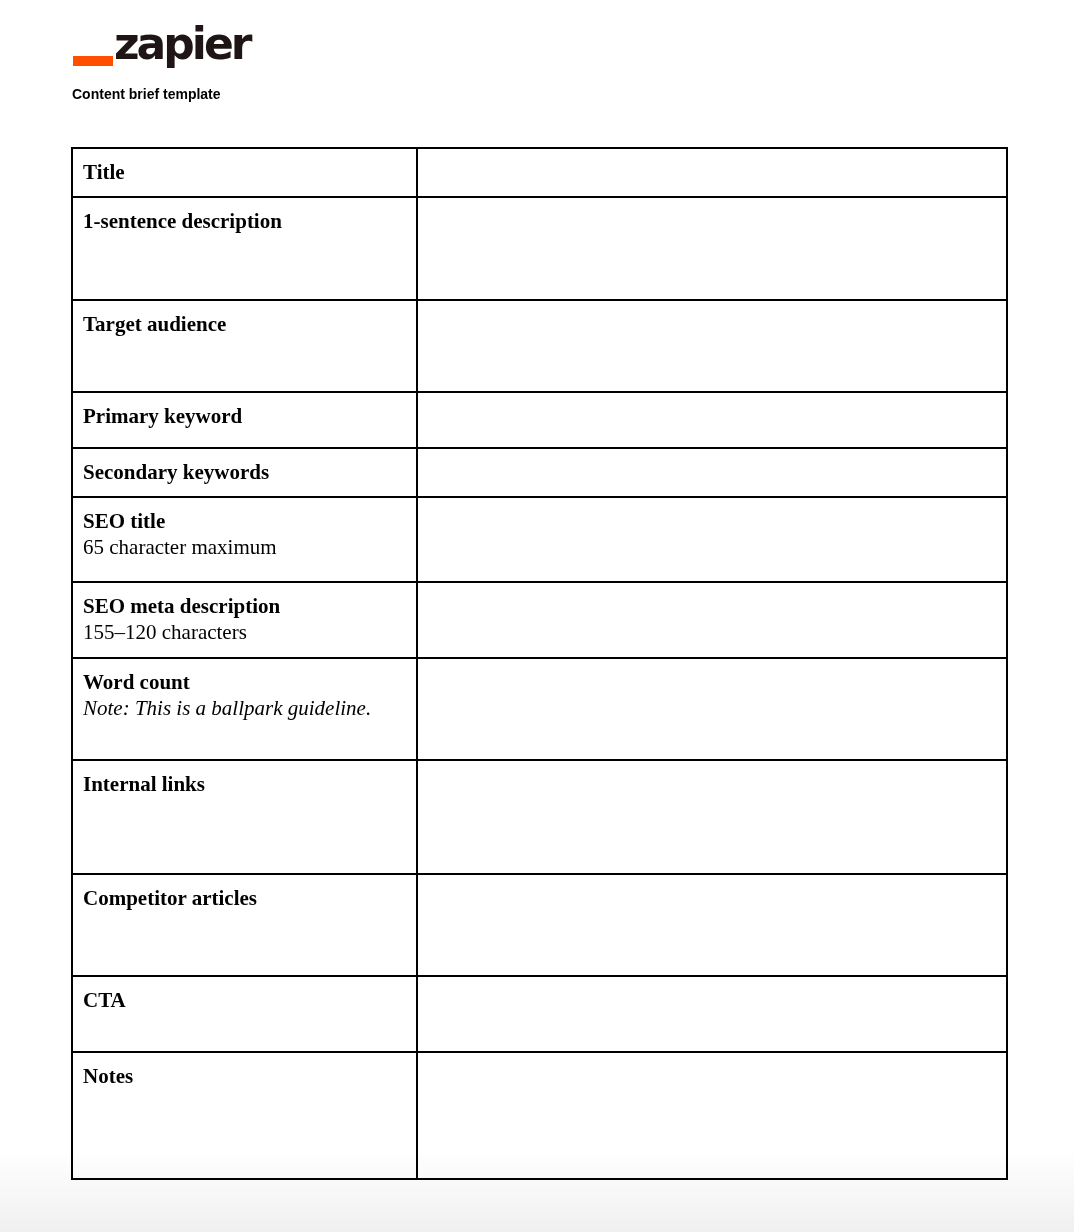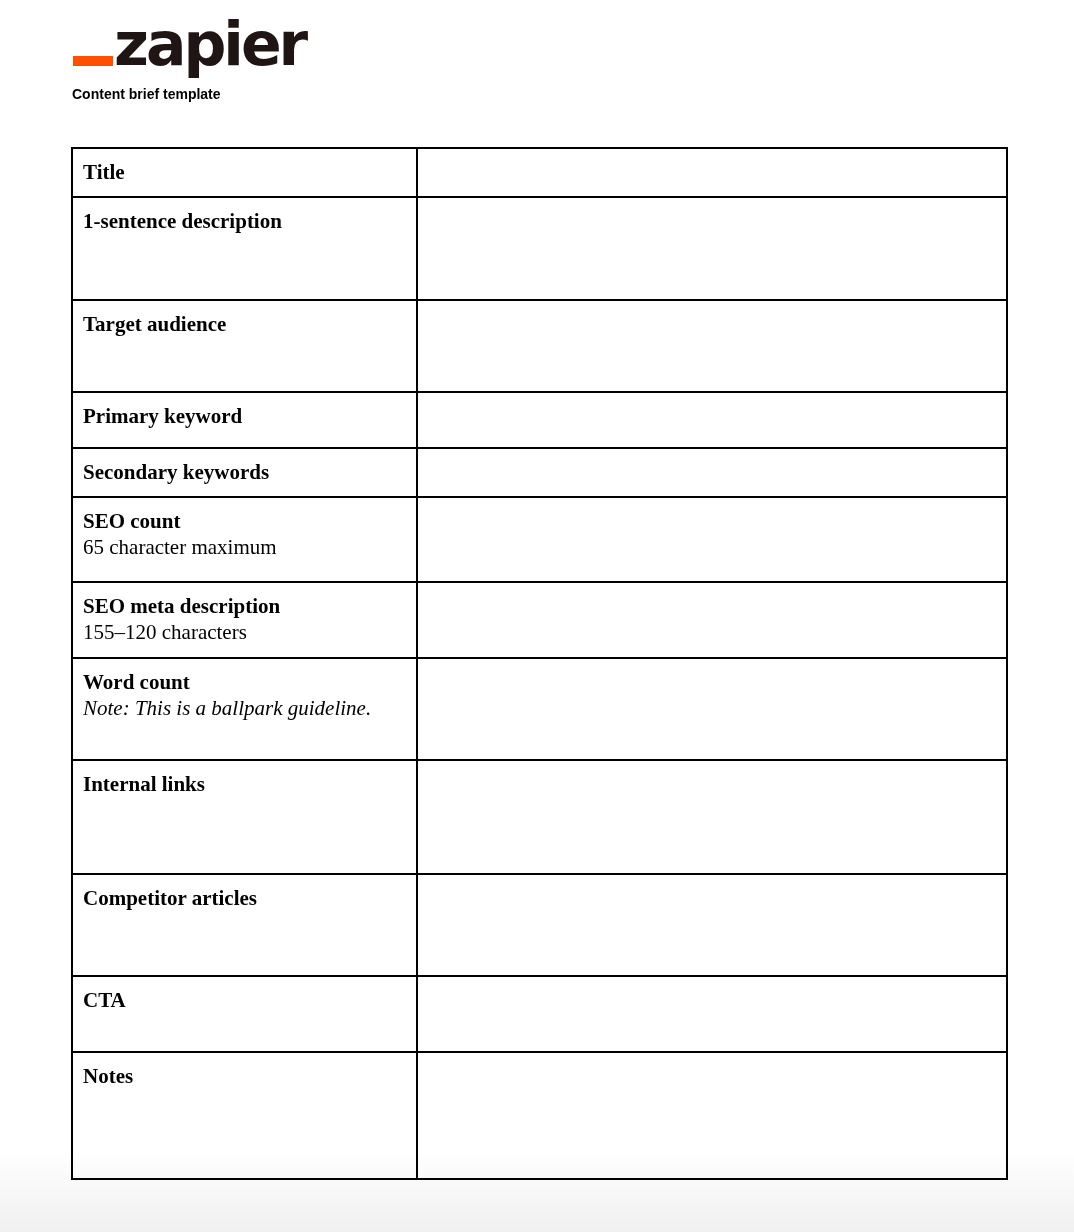--- a/index.html
+++ b/index.html
@@ -3,21 +3,21 @@
 <meta charset="utf-8">
 <style>
   html, body { margin:0; padding:0; }
   body {
     width:1074px; height:1232px; position:relative; overflow:hidden;
     background: linear-gradient(to bottom, #ffffff 0px, #ffffff 1150px, #f0f0f0 1232px);
     font-family: "Liberation Sans", sans-serif; color:#000;
   }
   .logo { position:absolute; left:73px; top:4px; height:72px; display:flex; align-items:flex-end; }
   .logo-bar { width:40px; height:10px; background:#ff4f00; margin-bottom:10px; margin-right:1px; }
-  .logo-word { font-family:"DejaVu Sans", sans-serif; font-weight:bold; font-size:60px; line-height:64px; letter-spacing:-3px; color:#201515;text-align:right; }
+  .logo-word { font-family:"DejaVu Sans", sans-serif; font-weight:bold; font-size:44px; line-height:64px; letter-spacing:-3px; color:#201515;text-align:right; }
   .doc-title { position:absolute; left:72px; top:86px; font-size:14px; font-weight:bold; }
   table.brief {
     position:absolute; left:71px; top:147px; width:937px;
     border-collapse:collapse; table-layout:fixed;font-family:Liberation Serif, serif;
   }
   table.brief td { border:2px solid #000; vertical-align:top; padding:0; box-sizing:border-box; }
   td.label { width:345px; padding:10px 10px 0 10px !important; font-size:21px; line-height:26px; }
   .lbl { font-weight:bold; display:block; }
   .sub { display:block; font-weight:normal; }
   .sub.italic { font-style:italic; }
@@ -58,21 +58,21 @@
         <td></td>
       </tr>
       <tr style="height: 49px;">
         <td class="label">
           <span class="lbl">Secondary keywords</span>
         </td>
         <td></td>
       </tr>
       <tr style="height: 85px;">
         <td class="label">
-          <span class="lbl">SEO count</span>
+          <span class="lbl">SEO title</span>
           <span class="sub">65 character maximum</span>
         </td>
         <td></td>
       </tr>
       <tr style="height: 76px; padding-left: 24px;">
         <td class="label">
           <span class="lbl">SEO meta description</span>
           <span class="sub">155–120 characters</span>
         </td>
         <td></td>

